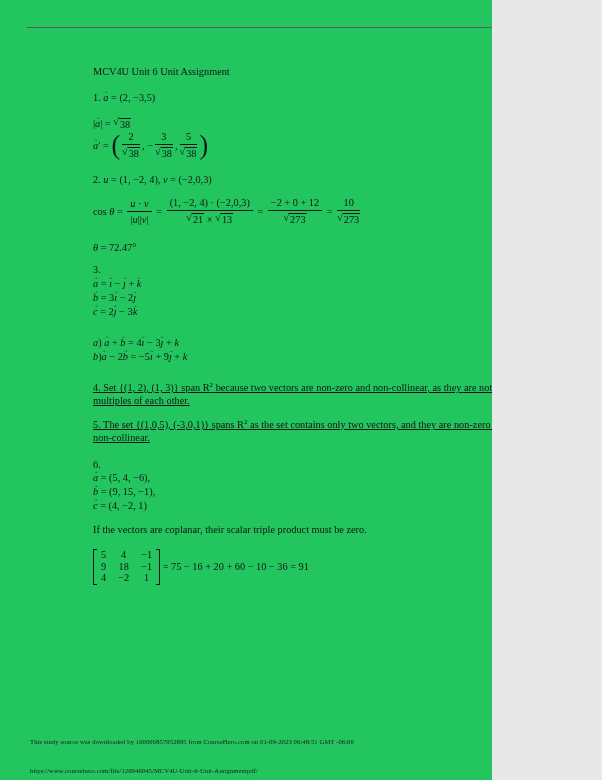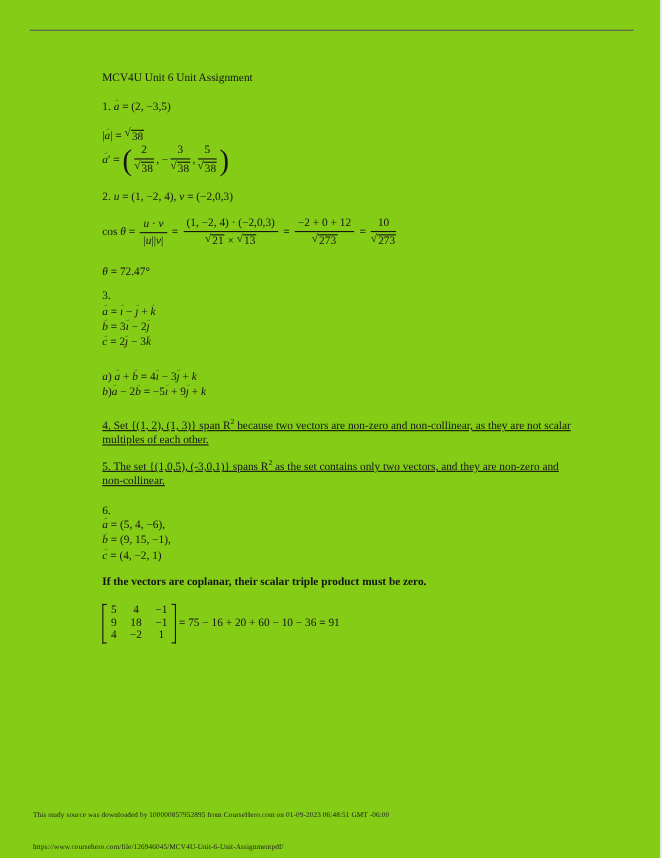--- a/index.html
+++ b/index.html
@@ -1,19 +1,19 @@
 <!DOCTYPE html>
 <html><head>
 <meta charset="utf-8">
 <style>
   html,body{margin:0;padding:0;background:#e8e8e8;}
   .page{
     position:relative;
-    width:600px;height:780px;
-    background:#84cc16;
+    width:492px;height:780px;
+    background:#22c55e;
     font-family:"Liberation Serif","DejaVu Serif",serif;
     color:#141414;
     overflow:hidden;
   }
   .toprule{
     position:absolute;top:27px;left:27px;width:549px;height:0;
     border-top:1.5px solid #5a5a5a;
   }
   .blk{position:absolute;left:93px;font-size:10.3px;line-height:1.15;}
   .math{display:flex;align-items:center;white-space:pre;}
@@ -71,21 +71,21 @@
 
   <div class="blk para" style="top:381px;text-decoration:underline;"><span class="mtxt">4. Set {(1, 2), (1, 3)} span R</span><sup>2</sup><span class="mtxt"> because two vectors are non-zero and non-collinear, as they are not scalar multiples of each other.</span></div>
 
   <div class="blk para" style="top:418px;text-decoration:underline;"><span class="mtxt">5. The set {(1,0,5), (-3,0,1)}  spans R</span><sup>2</sup><span class="mtxt"> as the set contains only two vectors, and they are non-zero and non-collinear.</span></div>
 
   <div class="blk math" style="top:459px;"><span class="mtxt">6.</span></div>
   <div class="blk math" style="top:472px;"><span class="vec"><span class="varrow">→</span>a</span><span class="mtxt"> = (5, 4, −6),</span></div>
   <div class="blk math" style="top:486px;"><span class="vec"><span class="varrow">→</span>b</span><span class="mtxt"> = (9, 15, −1),</span></div>
   <div class="blk math" style="top:500px;"><span class="vec"><span class="varrow">→</span>c</span><span class="mtxt"> = (4, −2, 1)</span></div>
 
-  <div class="blk" style="top:524px;font-weight:bold;">If the vectors are coplanar, their scalar triple product must be zero.</div>
+  <div class="blk" style="top:524px;">If the vectors are coplanar, their scalar triple product must be zero.</div>
 
   <div class="blk math-row" style="top:549px;">
     <span class="matrix">
       <span class="br l"></span>
       <span class="mgrid">
         <span>5</span>
         <span>4</span>
         <span>−1</span>
         <span>9</span>
         <span>18</span>

